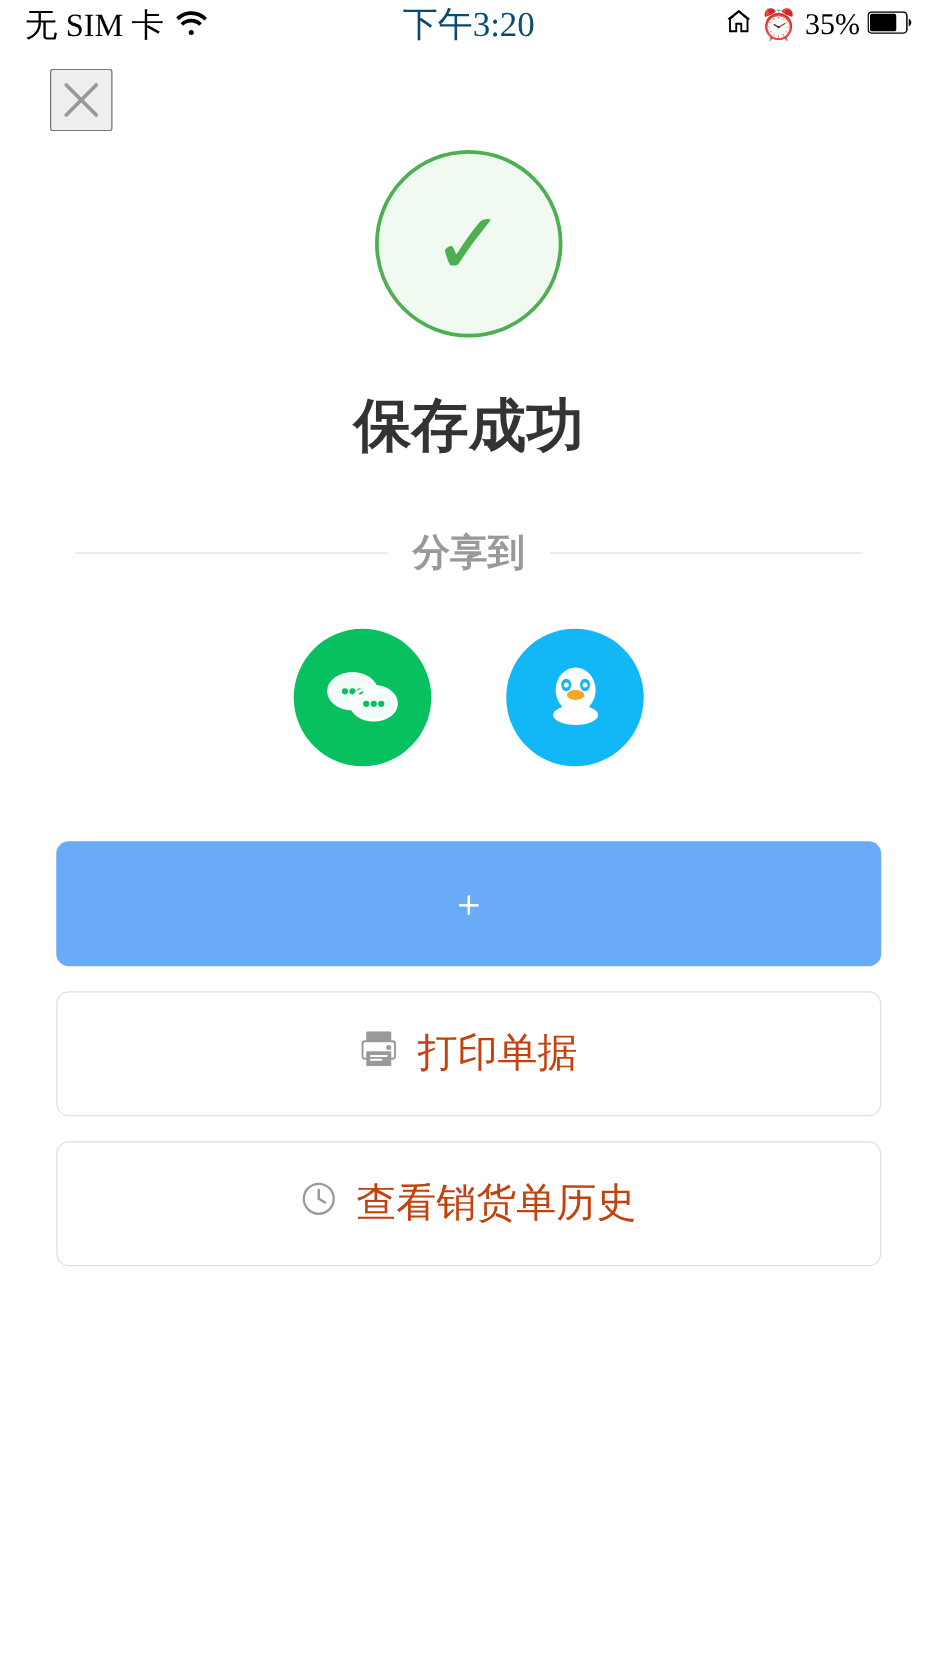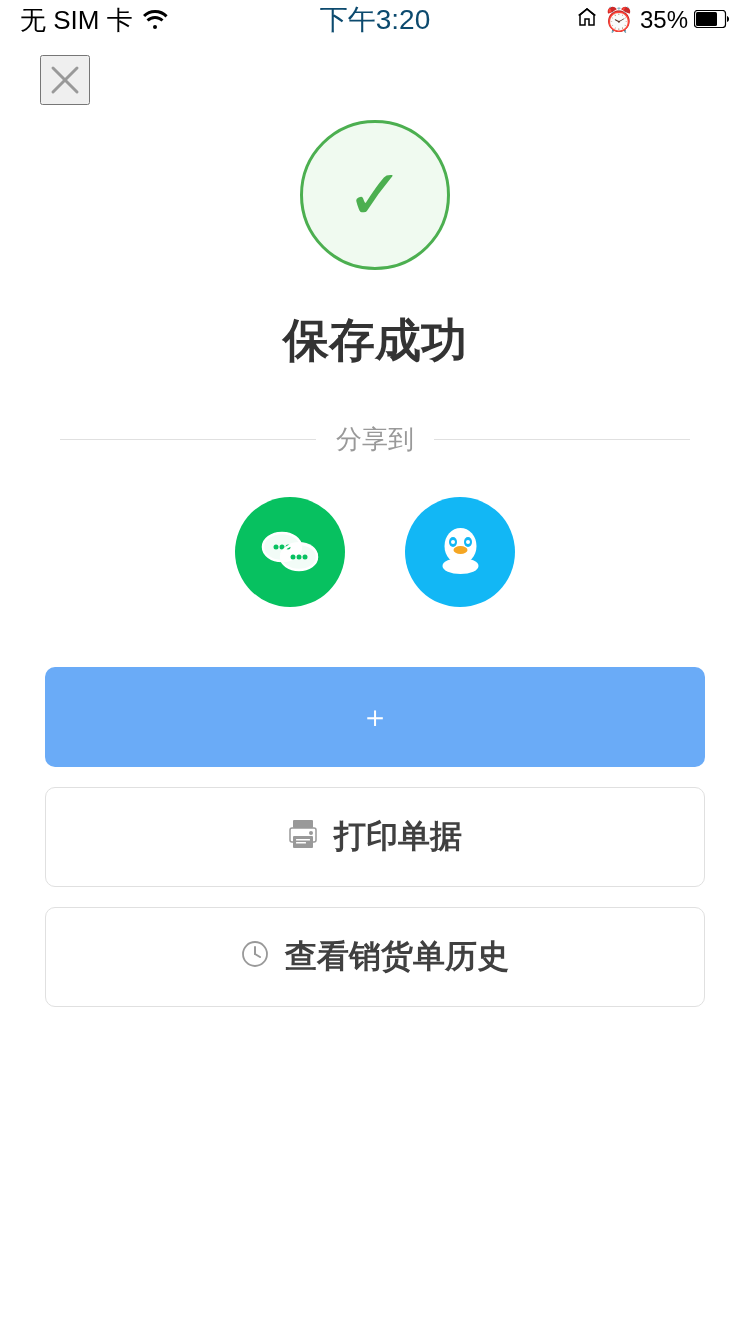--- a/index.html
+++ b/index.html
@@ -19,20 +19,21 @@
 
     
     .status-bar {
       width: 100%;
       height: 40px;
       display: flex;
       align-items: center;
       justify-content: space-between;
       padding: 0 20px;
       background: #ffffff;
+      font-family: Liberation Serif, serif;
     }
 
     .status-left {
       display: flex;
       align-items: center;
       gap: 8px;
       font-size: 26px;
       font-weight: 400;
       color: #000;
     }
@@ -116,23 +117,24 @@
       margin-bottom: 40px;
     }
 
     .divider-line {
       flex: 1;
       height: 1px;
       background: #e0e0e0;
     }
 
     .divider-text {
-      font-size: 26px;
+      font-size: 30px;
       color: #999999;
       padding: 0 20px;
+      font-weight: bold;
     }
 
     
     .share-buttons {
       display: flex;
       gap: 60px;
       margin-bottom: 60px;
     }
 
     .share-btn {
@@ -177,23 +179,22 @@
       outline: none;
     }
 
     .action-btn-primary {
       background: #6aabf7;
       color: #ffffff;
     }
 
     .action-btn-secondary {
       background: #ffffff;
-      color: #404040;
+      color: #c2410c;
       border: 1px solid #e0e0e0;
-      font-weight: bold;
     }
 
     .btn-icon {
       font-size: 30px;
     }
 
     
     .wechat-icon-svg {
       width: 65px;
       height: 55px;

